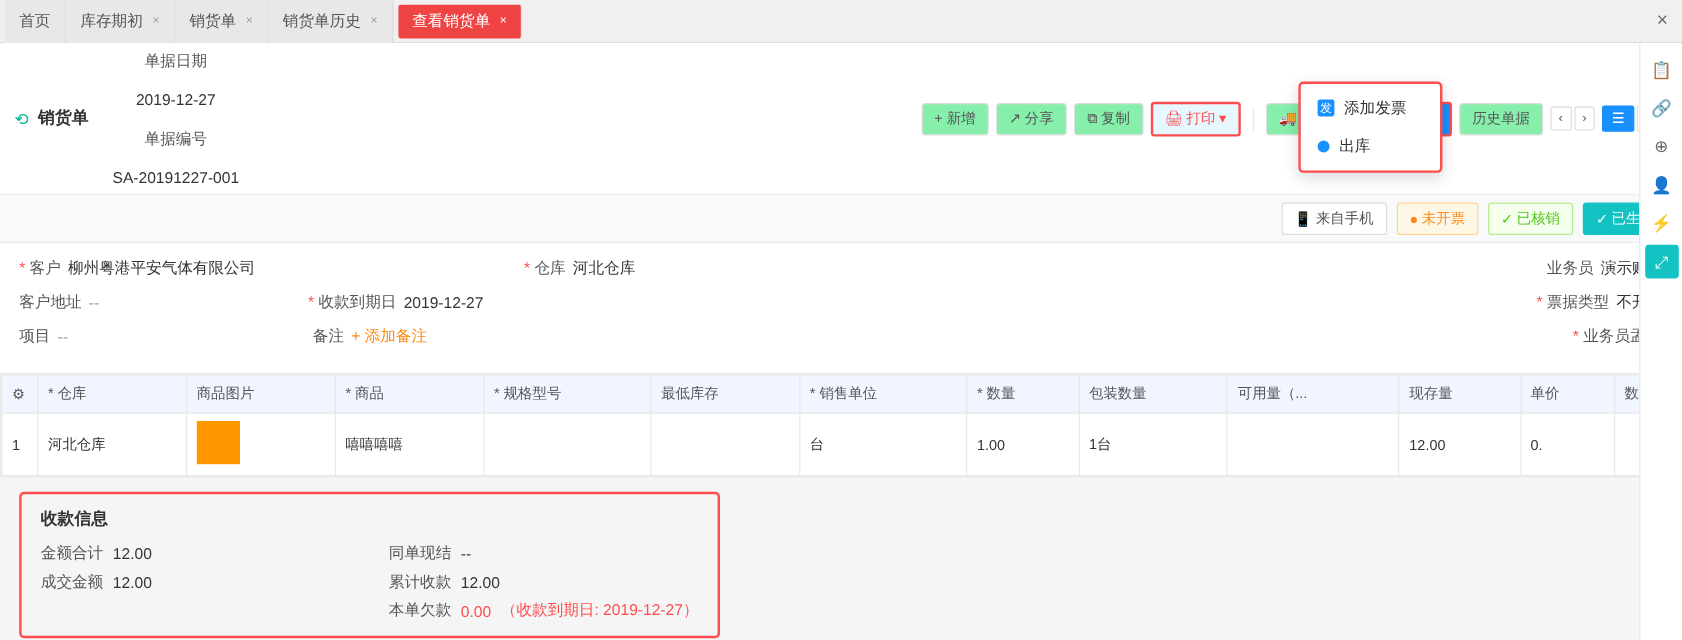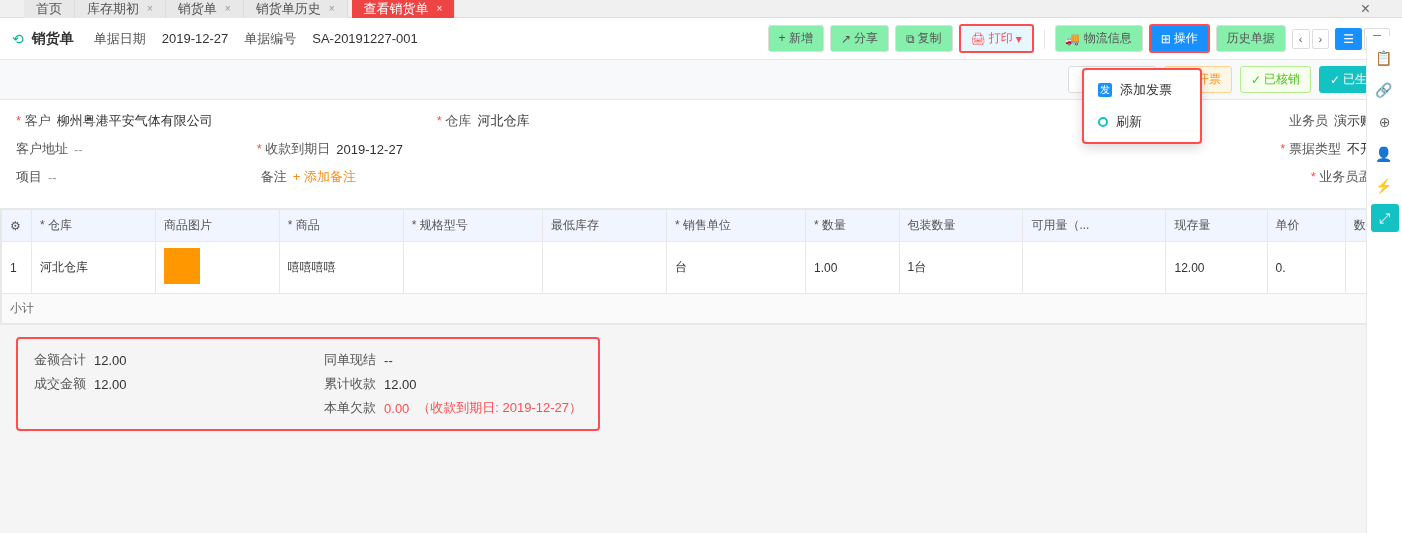--- a/index.html
+++ b/index.html
@@ -1,31 +1,31 @@
 <!DOCTYPE html>
 <html><head>
   <meta charset="utf-8">
   <style>
     * { box-sizing: border-box; margin: 0; padding: 0; }
     body { font-family: 'Microsoft YaHei', Arial, sans-serif; font-size: 13px; background: #f5f5f5; color: #333; overflow: hidden; }
 
     
-    .tab-bar { display: flex; align-items: center; background: #f0f0f0; border-bottom: 1px solid #ddd; height: 18px; padding: 0 24px; }
+    .tab-bar { display: flex; align-items: center; background: #f0f0f0; border-bottom: 1px solid #ddd; height: 36px; padding: 0 4px; }
     .tab-item { display: flex; align-items: center; padding: 0 12px; height: 36px; cursor: pointer; font-size: 13px; color: #555; background: #e8e8e8; border-right: 1px solid #ddd; gap: 4px; }
     .tab-item.highlight { background: #ef4444; color: #fff; border-radius: 2px; margin: 4px 4px; height: 28px; align-items: center; }
     .tab-close { font-size: 10px; color: #999; cursor: pointer; margin-left: 4px; }
     .tab-item.highlight .tab-close { color: #fff; }
     .tab-bar-right { margin-left: auto; }
     .close-btn { font-size: 16px; color: #666; cursor: pointer; padding: 4px 8px; }
 
     
     .toolbar { display: flex; align-items: center; padding: 6px 12px; border-bottom: 1px solid #e8e8e8; background: #fff; gap: 8px; }
     .doc-icon { color: #00b894; font-size: 14px; }
     .doc-title { font-size: 14px; font-weight: bold; color: #333; margin-right: 12px; }
-    .doc-meta { display: flex; align-items: center; gap: 16px; font-size: 13px; color: #555; }
+    .doc-meta { display: flex; align-items: center; gap: 16px; font-size: 13px; color: #555; flex-direction: column; }
     .meta-label { color: #555; }
     .meta-value { color: #333; }
     .toolbar-actions { margin-left: auto; display: flex; align-items: center; gap: 6px; }
     .btn { display: flex; align-items: center; gap: 3px; padding: 4px 10px; border: 1px solid #ddd; border-radius: 3px; cursor: pointer; font-size: 12px; background: #86efac; color: #555; white-space: nowrap; }
     .btn-blue { background: #1890ff; color: #fff; border-color: #1890ff; }
     .btn-active { background: #e6f7ff; border-color: #1890ff; color: #1890ff; }
     .divider-v { width: 1px; height: 20px; background: #e8e8e8; margin: 0 4px; }
 
     
     .action-row { display: flex; align-items: center; padding: 6px 12px; background: #f8f9fa; border-bottom: 1px solid #e8e8e8; gap: 8px; justify-content: flex-end; }
@@ -255,29 +255,27 @@
             <td></td>
             <td></td>
             <td>台</td>
             <td>1.00</td>
             <td>1台</td>
             <td></td>
             <td>12.00</td>
             <td>0.</td>
             <td></td>
           </tr>
-          <tr class="subtotal-row">
-            <td colspan="13">小计</td>
-          </tr>
         </tbody>
       </table>
     </div>
 
     <div class="bottom-section">
       <div class="payment-info">
+        <div class="payment-title">收款信息</div>
         <div class="payment-grid">
           <div class="payment-row">
             <span class="payment-label">金额合计</span>
             <span class="payment-value">12.00</span>
           </div>
           <div class="payment-row">
             <span class="payment-label">同单现结</span>
             <span class="payment-value">--</span>
           </div>
           <div class="payment-row">
@@ -307,16 +305,16 @@
     <div class="sidebar-icon active-teal">⤢</div>
   </div>
 </div>
 
 <div class="dropdown-menu">
   <div class="dropdown-item">
     <span class="dropdown-icon icon-square">发</span>
     <span>添加发票</span>
   </div>
   <div class="dropdown-item">
-    <span class="icon-circle teal"></span>
-    <span>刷新</span>
+    <span class="icon-circle blue"></span>
+    <span>出库</span>
   </div>
 </div>
 
 </body></html>

